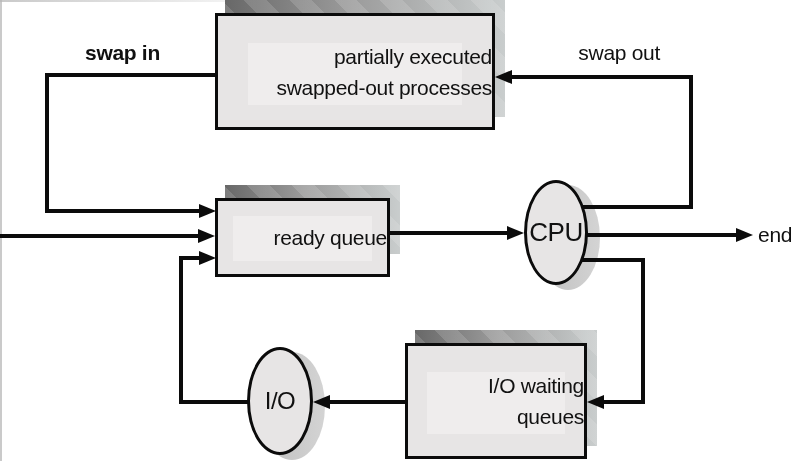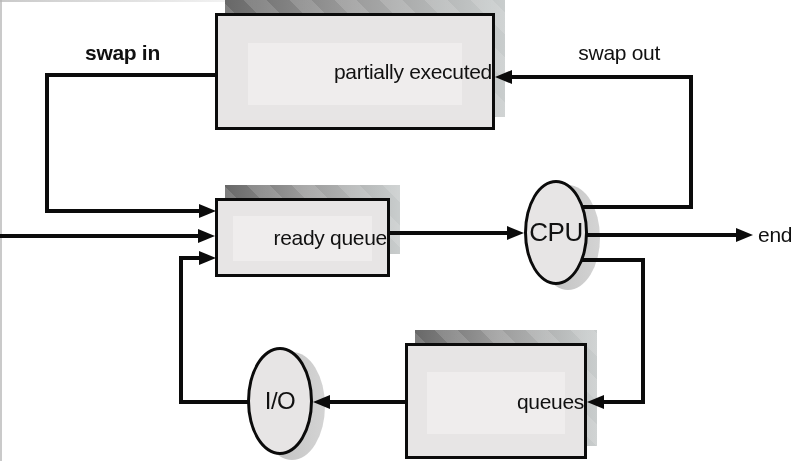--- a/index.html
+++ b/index.html
@@ -111,37 +111,39 @@
   <div class="line" style="left:641px;top:258px;width:4px;height:146px;"></div>
   <div class="line" style="left:603px;top:400px;width:42px;height:4px;"></div>
   <div class="arrow-l" style="left:587px;top:395px;"></div>
 
   <div class="line" style="left:329px;top:400px;width:76px;height:4px;"></div>
   <div class="arrow-l" style="left:313px;top:395px;"></div>
 
   <div class="node-box" style="left:215px;top:13px;width:280px;height:117px;">
     <div class="inner"></div>
     <div class="lbl">partially executed</div>
+    <div class="lbl">swapped-out processes</div>
   </div>
 
   <div class="node-box" style="left:215px;top:198px;width:175px;height:79px;">
     <div class="inner" style="left:9%;right:9%;top:20%;bottom:18%;"></div>
     <div class="lbl">ready queue</div>
   </div>
 
   <div class="node-ellipse" style="left:524px;top:180px;width:64px;height:105px;">
     <div class="cpu-lbl">CPU</div>
   </div>
 
   <div class="node-ellipse" style="left:247px;top:347px;width:66px;height:108px;">
     <div class="io-lbl">I/O</div>
   </div>
 
   <div class="node-box" style="left:405px;top:343px;width:182px;height:116px;">
     <div class="inner"></div>
+    <div class="lbl">I/O waiting</div>
     <div class="lbl">queues</div>
   </div>
 
   <div class="edge-label" style="left:85px;top:41px;width:115px;text-align:left;font-weight:bold;">swap in</div>
   <div class="edge-label" style="left:550px;top:41px;width:110px;text-align:right;">swap out</div>
   <div class="edge-label" style="left:758px;top:223px;">end</div>
 
 </div>
 
 </body></html>

